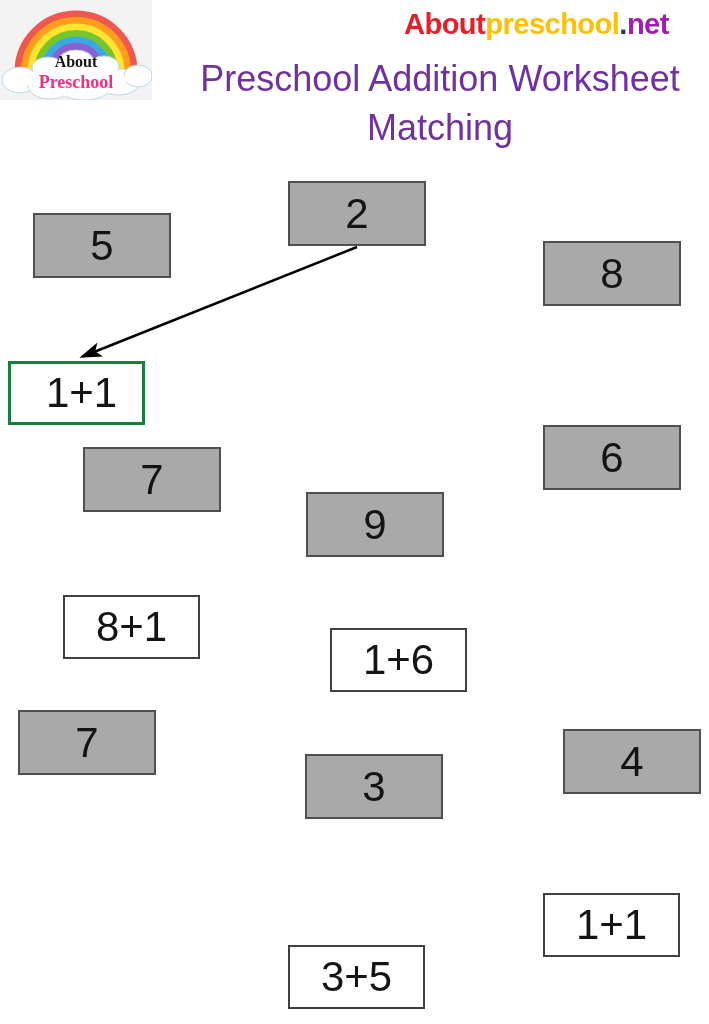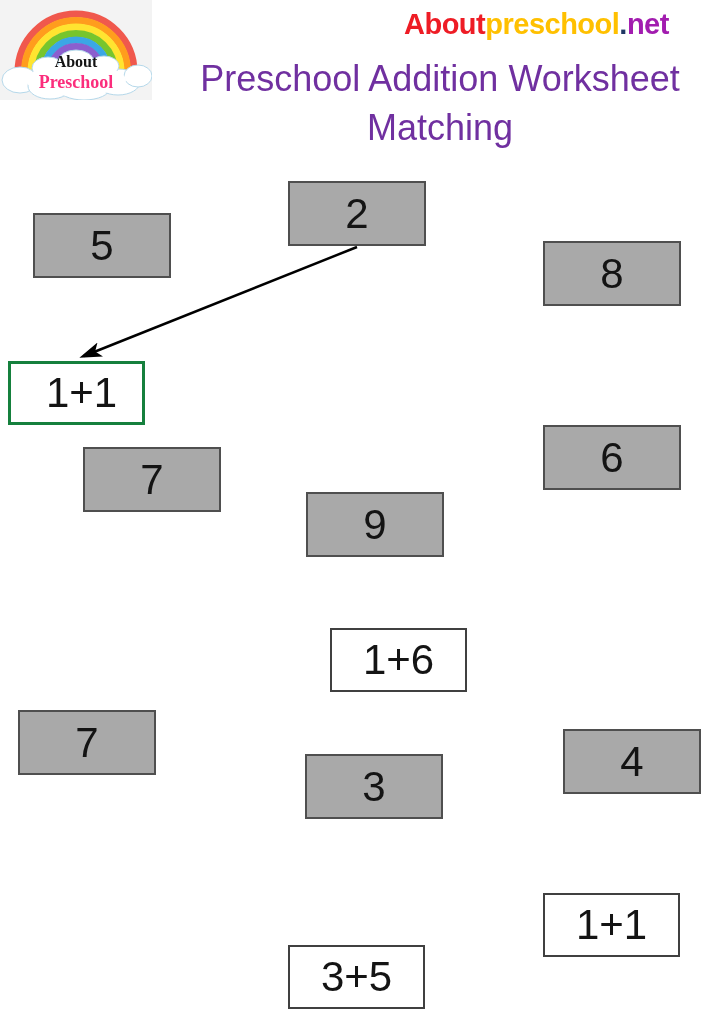--- a/index.html
+++ b/index.html
@@ -80,20 +80,21 @@
   <div class="card gray" style="left:288px;top:181px">2</div>
   <div class="card gray" style="left:543px;top:241px">8</div>
   <div class="card gray" style="left:83px;top:447px">7</div>
   <div class="card gray" style="left:543px;top:425px">6</div>
   <div class="card gray" style="left:306px;top:492px">9</div>
   <div class="card gray" style="left:18px;top:710px">7</div>
   <div class="card gray" style="left:305px;top:754px">3</div>
   <div class="card gray" style="left:563px;top:729px">4</div>
 
   <div class="card white thin" style="left:8px;top:361px">1+1</div>
+  <div class="card white" style="left:63px;top:595px">8+1</div>
   <div class="card white" style="left:330px;top:628px">1+6</div>
   <div class="card white" style="left:288px;top:945px">3+5</div>
   <div class="card white" style="left:543px;top:893px">1+1</div>
 
   <svg class="arrow-overlay" viewBox="0 0 709 1024" aria-hidden="true">
     <defs>
       <marker id="arrowhead" markerWidth="10" markerHeight="8" refX="7" refY="3" orient="auto">
         <path d="M0,0 L9,3 L0,6 L2.2,3 Z" fill="#000000"></path>
       </marker>
     </defs>

